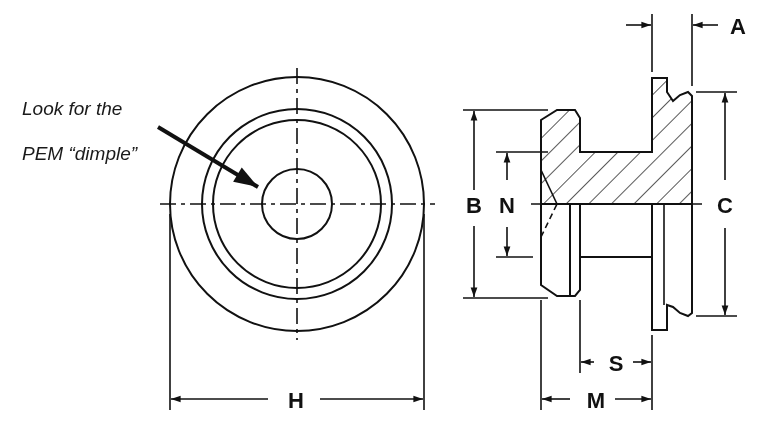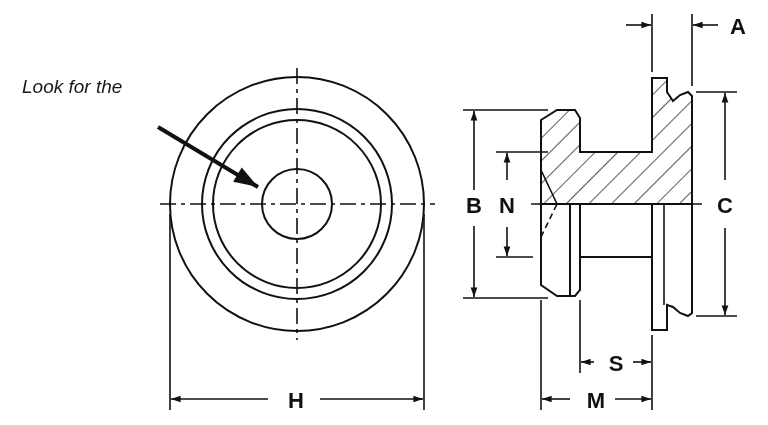--- a/index.html
+++ b/index.html
@@ -1,26 +1,27 @@
 <!DOCTYPE html>
 <html><head>
 <meta charset="utf-8">
 <style>
   html, body { margin: 0; padding: 0; background: #ffffff; }
   body { width: 768px; height: 425px; position: relative; overflow: hidden; font-family: "Liberation Sans", sans-serif; }
   #drawing { position: absolute; left: 0; top: 0; }
   .note { position: absolute; left: 22px; top: 75px; font-family: "Liberation Sans", sans-serif; font-style: italic; font-size: 19px; line-height: 23px; color: #1a1a1a; }
-  .note div { white-space: nowrap; }
+  .note div { white-space: nowrap; margin-top: 22px; }
   .dim { font-family: "Liberation Sans", sans-serif; font-weight: bold; font-size: 22px; fill: #111; }
 </style>
 </head>
 <body>
 
 <div class="note">
   <div>Look for the</div>
+  <div>PEM “dimple”</div>
 </div>
 
 <svg id="drawing" width="768" height="425" viewBox="0 0 768 425" xmlns="http://www.w3.org/2000/svg">
   <defs>
     <marker id="arr" viewBox="0 0 10 10" refX="10" refY="5" markerWidth="9" markerHeight="6" orient="auto-start-reverse">
       <path d="M0,1.5 L10,5 L0,8.5 z" fill="#111"></path>
     </marker>
     <pattern id="hatch" patternUnits="userSpaceOnUse" width="16" height="16" patternTransform="rotate(45)">
       <line x1="0" y1="0" x2="0" y2="16" stroke="#111" stroke-width="1.4"></line>
     </pattern>

